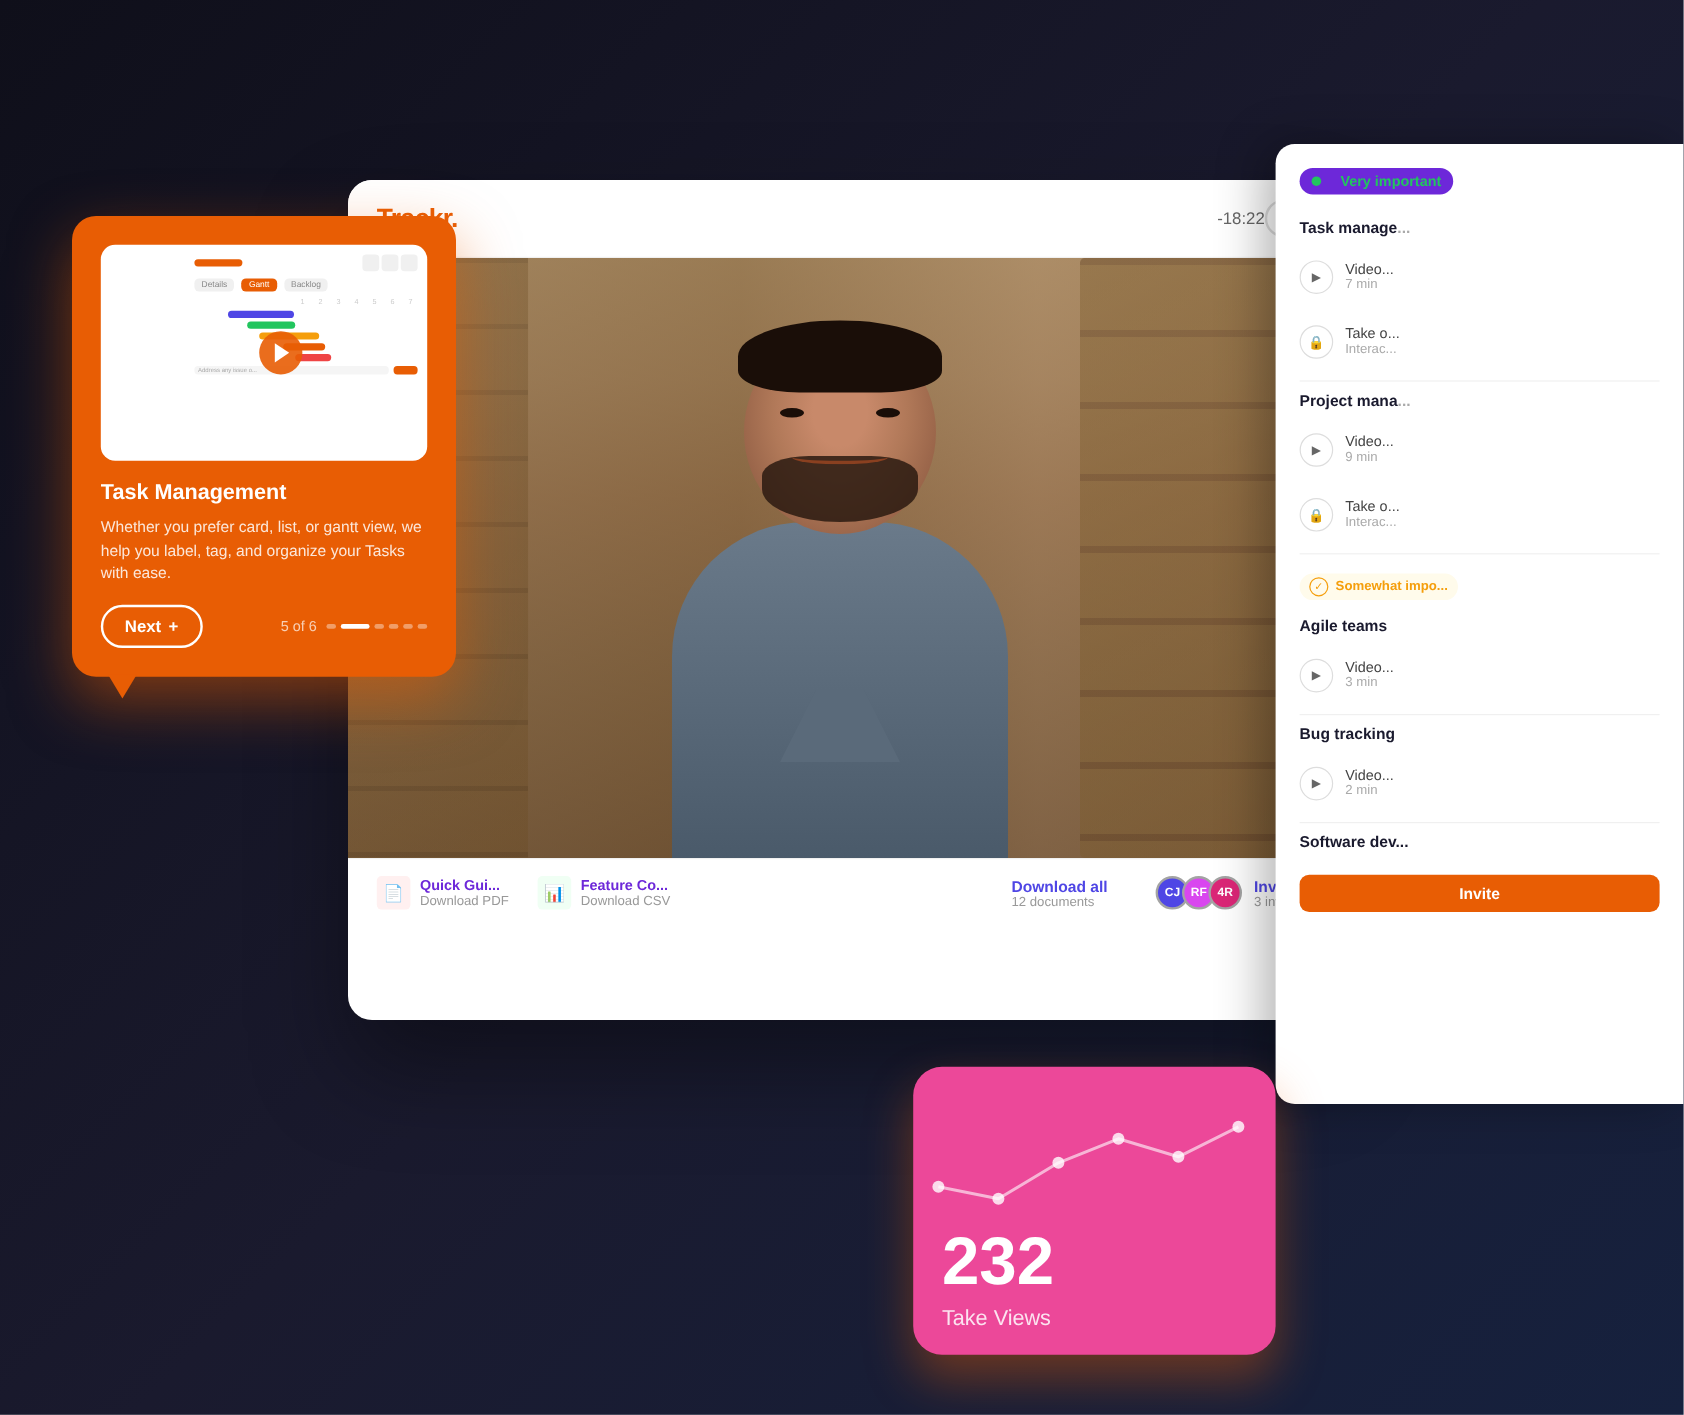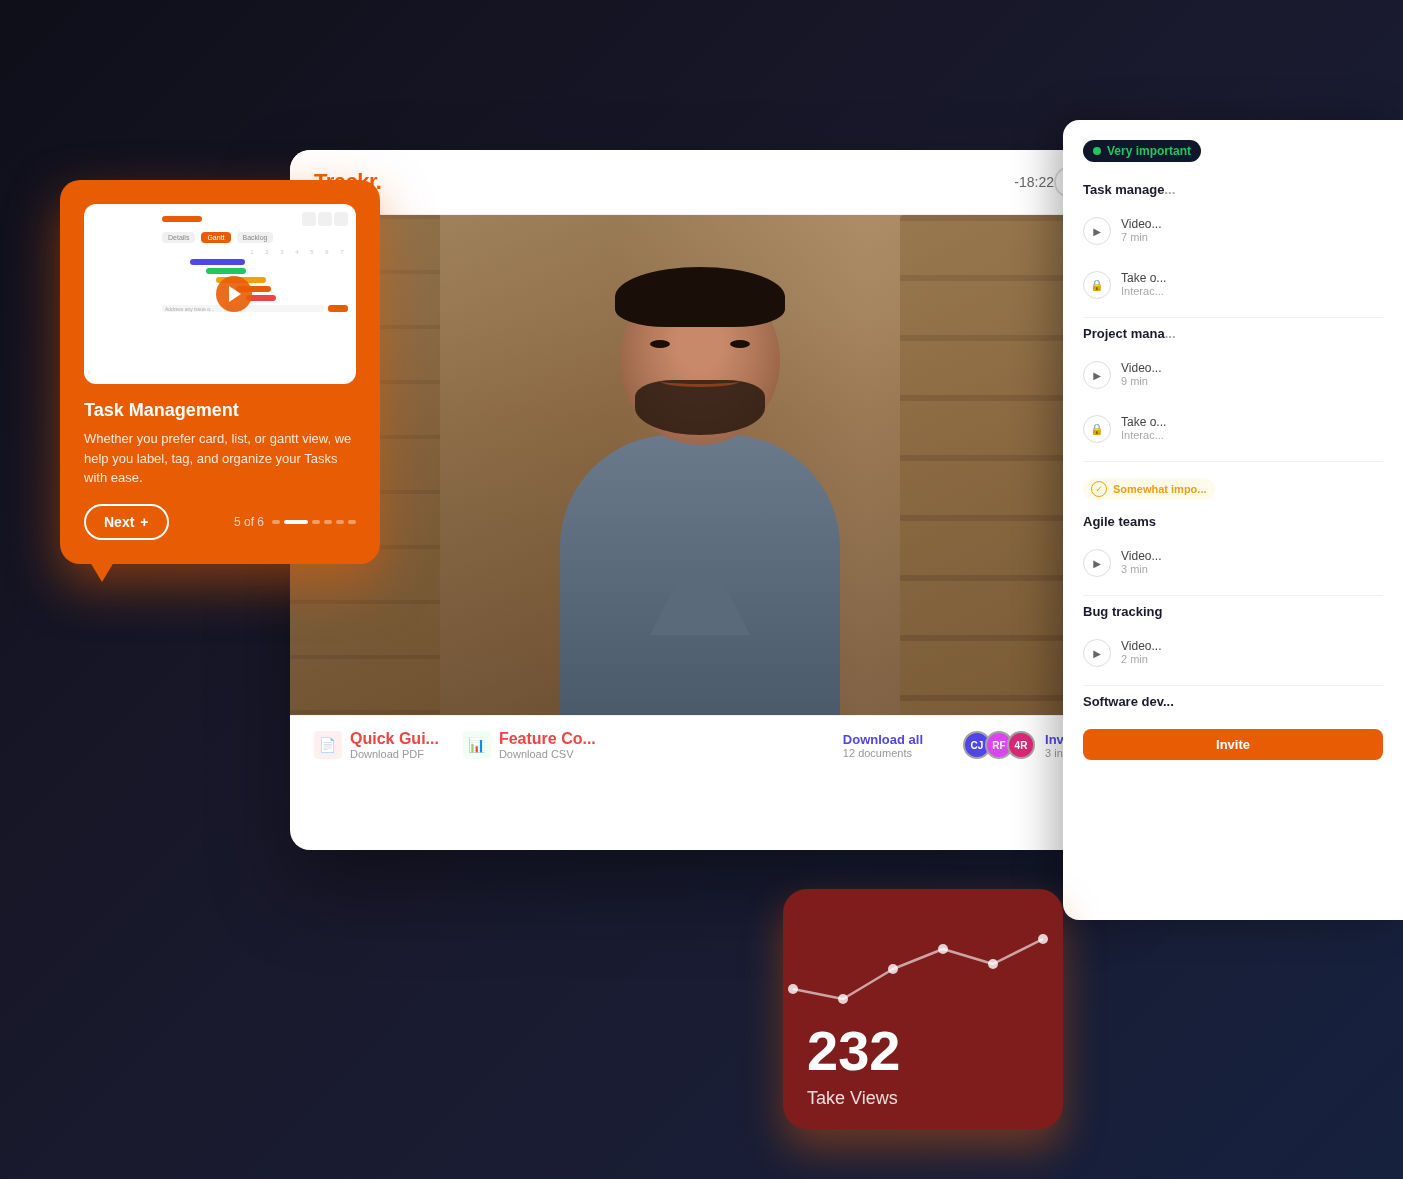--- a/index.html
+++ b/index.html
@@ -121,23 +121,23 @@
       display: flex;
       align-items: center;
       justify-content: center;
       font-size: 14px;
     }
 
     .doc-icon.pdf { background: #fff0f0; color: #e85d04; }
     .doc-icon.csv { background: #f0fff4; color: #22c55e; }
 
     .doc-text-main {
-      font-size: 16px;
+      font-size: 12px;
       font-weight: 600;
-      color: #ef4444;
+      color: #6d28d9;
     }
 
     .doc-text-sub {
       font-size: 11px;
       color: #999;
     }
 
     .download-all {
       margin-left: auto;
     }
@@ -181,23 +181,23 @@
       font-weight: 600;
       color: #4f46e5;
       cursor: pointer;
     }
 
     
     .demo-views-card {
       position: absolute;
       bottom: 50px;
       right: 340px;
-      width: 280px;
+      width: 302px;
       height: 240px;
-      background: #7f1d1d;
+      background: #ec4899;
       border-radius: 24px;
       padding: 20px;
       box-shadow: 0 20px 40px rgba(232, 93, 4, 0.4);
       overflow: hidden;
     }
 
     .demo-chart {
       position: absolute;
       top: 20px;
       right: 0;
@@ -234,22 +234,22 @@
       background: #fff;
       border-radius: 16px 0 0 16px;
       padding: 20px;
       box-shadow: -10px 0 40px rgba(0,0,0,0.3);
       overflow: hidden;
     }
 
     .importance-badge {
       display: inline-flex;
       align-items: center;
-      gap: 6px;
-      background: #0f172a;
+      gap: 16px;
+      background: #6d28d9;
       border-radius: 20px;
       padding: 4px 10px;
       margin-bottom: 16px;
     }
 
     .badge-dot {
       width: 8px;
       height: 8px;
       border-radius: 50%;
       background: #22c55e;

